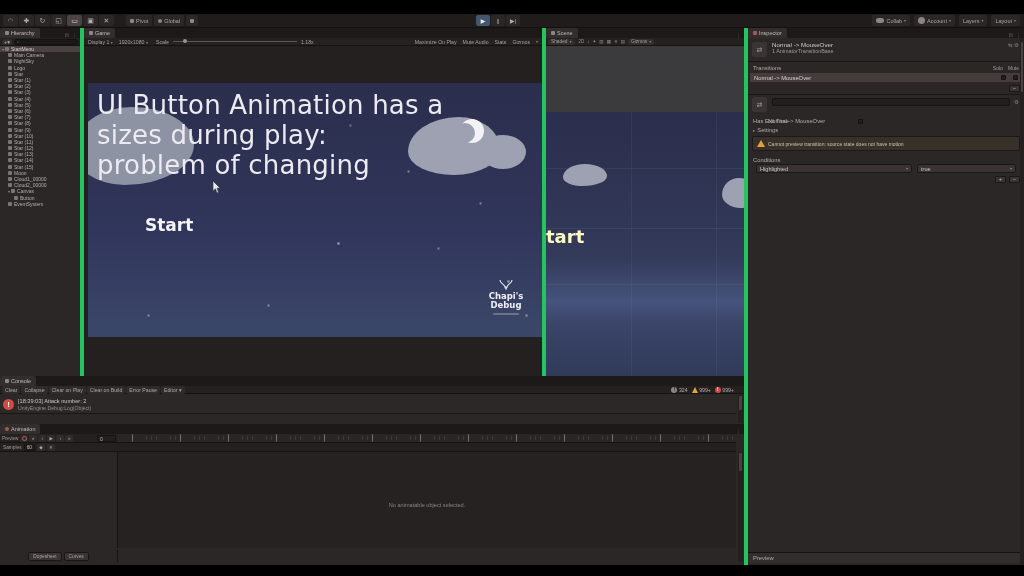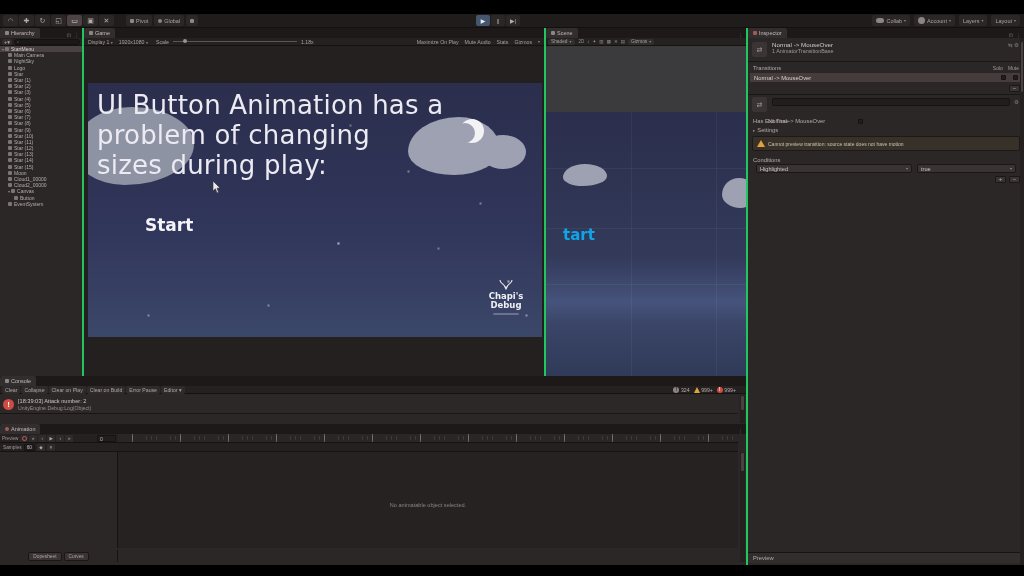--- a/index.html
+++ b/index.html
@@ -20,21 +20,21 @@
   .tbtn{width:14px;height:11px;background:#2c2727;border-radius:2px;display:flex;align-items:center;
         justify-content:center;font-size:6px;color:#b4abab;}
   .tbtn.active{background:#44566e;color:#e8eef5;}
   .menus{position:absolute;right:4px;top:1px;display:flex;gap:4px;align-items:center;}
   .menubtn{height:11px;background:#2c2727;border-radius:2px;display:flex;align-items:center;
            padding:0 4px;font-size:5.5px;color:#aaa2a2;gap:2px;}
   .caret{font-size:4px;color:#8b8383;}
   .avatar{width:7px;height:7px;border-radius:50%;background:#8d8585;display:inline-block;}
   .cloudmini{width:8px;height:5px;border-radius:3px;background:#8d8585;display:inline-block;}
   
-  .panel{position:absolute;background:#2b2727;border-right:2px solid #22c55e;}
+  .panel{position:absolute;background:#2b2727;border-right:4px solid #22c55e;}
   .tabbar{position:absolute;left:0;top:0;right:0;height:10px;background:#1d1919;display:flex;align-items:flex-end;}
   .tab{height:10px;background:#332e2e;display:flex;align-items:center;padding:0 5px;gap:2px;
        font-size:5.5px;color:#c3bbbb;border-radius:2px 2px 0 0;}
   .tabicon{width:4px;height:4px;border-radius:1px;background:#8d8484;display:inline-block;}
   .tabright{margin-left:auto;display:flex;gap:3px;align-items:center;padding-right:3px;font-size:5px;color:#7e7676;}
   .ctrlbar{position:absolute;left:0;top:10px;right:0;height:8px;background:#262121;
            border-bottom:1px solid #151212;display:flex;align-items:center;font-size:5.2px;color:#a79f9f;}
   
   #hierarchy{left:0;top:28px;width:84px;height:348px;}
   .hiertools{position:absolute;left:0;top:10px;right:0;height:8px;background:#262121;
@@ -76,21 +76,21 @@
   .sliderknob{position:absolute;left:10px;top:-2px;width:4px;height:4px;border-radius:50%;background:#9a9292;}
   .gbtns{margin-left:auto;display:flex;gap:6px;padding-right:4px;}
   
   #scene{left:546px;top:28px;width:202px;height:348px;}
   .scenebody{position:absolute;left:0;top:18px;right:0;bottom:0;background:#3b3b3d;overflow:hidden;}
   .ssky{position:absolute;left:0;top:66px;width:202px;height:264px;
         background:linear-gradient(180deg,#2b2e4c 0%,#333a5a 55%,#46537c 72%,#3a4568 80%,#303a58 100%);}
   .gline{position:absolute;background:rgba(255,255,255,.05);}
   .scloud1{position:absolute;left:17px;top:118px;width:44px;height:22px;border-radius:50% 50% 55% 45%/60% 55% 45% 40%;background:#9da1b2;}
   .scloud2{position:absolute;left:176px;top:132px;width:34px;height:30px;border-radius:50% 50% 45% 55%/55% 50% 50% 45%;background:#9da1b2;}
-  .stext{position:absolute;left:17px;top:180px;font-family:"DejaVu Sans",sans-serif;font-weight:bold;font-size:15px;color:#0ea5e9;}
+  .stext{position:absolute;left:0px;top:180px;font-family:"DejaVu Sans",sans-serif;font-weight:bold;font-size:18px;color:#fef9c3;}
   .sicons{display:flex;gap:3px;align-items:center;margin-left:4px;font-size:4.5px;color:#938b8b;}
   .sdrop{background:#332e2e;border-radius:2px;padding:0 3px;height:6px;display:flex;align-items:center;gap:2px;font-size:4.8px;}
   
   #inspector{left:748px;top:28px;width:276px;height:537px;border-right:none;}
   .insrow{position:absolute;left:0;right:0;}
   .divider{position:absolute;left:0;right:0;height:1px;background:#1a1616;}
   .insicon{position:absolute;width:15px;height:15px;background:#3a3434;border-radius:2px;color:#a59c9c;
            font-size:7px;display:flex;align-items:center;justify-content:center;}
   .institle{font-size:6.2px;color:#d2cbcb;}
   .inssub{font-size:5.4px;color:#a19898;}
@@ -367,22 +367,22 @@
     </div>
     <div class="gamebody">
       <div class="gscreen">
         <div class="stars"></div>
         <div class="cloud c1"></div>
         <div class="cloud c2"></div>
         <div class="cloud c2b"></div>
         <div class="moon"></div>
         <div class="heading">
           <div>UI Button Animation has a</div>
+          <div>sizes during play:</div>
           <div>problem of changing</div>
-          <div>sizes during play:</div>
         </div>
         <div class="startbtn">Start</div>
         <div class="glogo">
           <div class="licon">
             <svg width="16" height="11" viewBox="0 0 16 11">
                 <path d="M2 1 C2 5 6 4 7 8 M14 1 C14 5 10 4 9 8 M7 8 L9 8 L8 10 Z" fill="none" stroke="#eceaf2" stroke-width="1.1"></path>
               </svg>
           </div>
           <div class="ltxt">Chapi's</div>
           <div class="ltxt">Debug</div>

